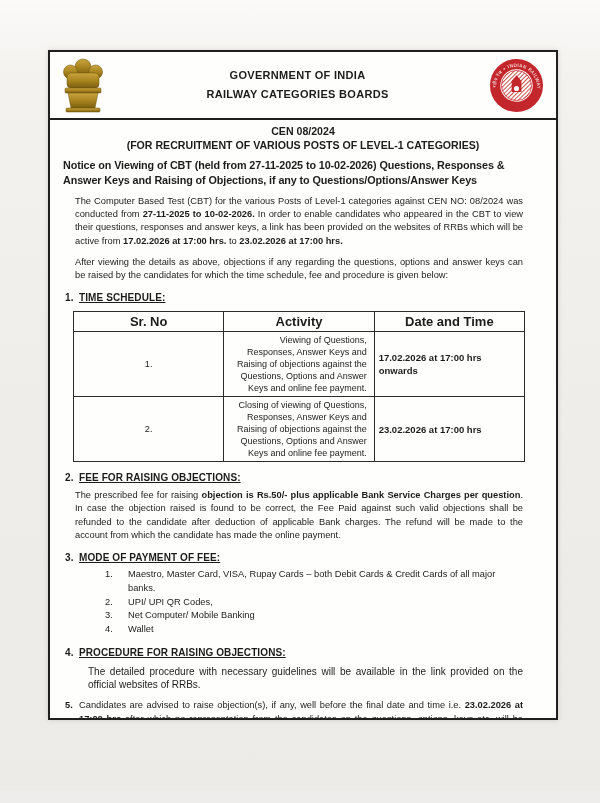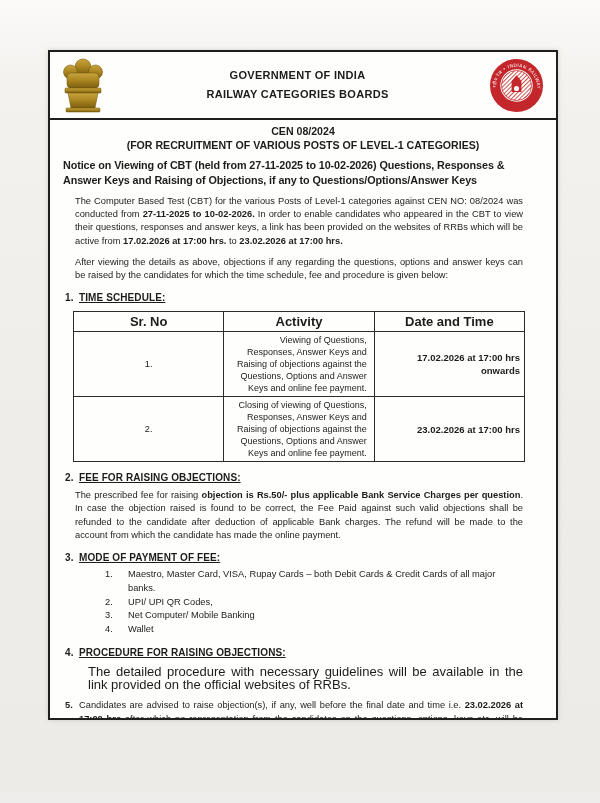--- a/index.html
+++ b/index.html
@@ -48,32 +48,32 @@
   .sec-title{text-decoration:underline;}
   
   table.schedule{
     border-collapse:collapse;margin:8px 0 0 -2px;width:452px;
     font-size:9px;table-layout:fixed;
   }
   table.schedule th,table.schedule td{border:1px solid #2b2b2b;}
   table.schedule th{font-weight:bold;font-size:13px;padding:2px 2px;text-align:center;}
   td.cell-sr{width:29px;text-align:center;font-size:9.2px;}
   td.cell-activity{width:297px;padding:2px 7px;line-height:12px;text-align:right;margin-top:21px;}
-  td.cell-dt{width:112px;font-weight:bold;font-size:9.5px;line-height:13px;padding:2px 4px;text-align:right;}
+  td.cell-dt{width:112px;font-weight:bold;font-size:9.5px;line-height:13px;padding:2px 4px;text-align:left;}
   
   .num-item{display:flex;margin:8px 0 0 -10px;font-size:9.3px;line-height:13.2px;}
   .num-item .n{width:14px;flex-shrink:0;font-weight:bold;}
   .num-item .t{flex:1;text-align:justify;}
   
   .pay-list{margin:5px 0 0 30px;font-size:9.3px;line-height:13.8px;}
   .pay-item{display:flex;}
   .pay-item .n{width:23px;flex-shrink:0;}
   .pay-item .t{flex:1;}
   
-  .proc-par{margin:7px 0 0 13px;text-align:justify;font-size:13px;line-height:13.2px;}
+  .proc-par{margin:7px 0 0 13px;text-align:justify;font-size:10px;line-height:13.2px;}
   b{font-weight:bold;}
 </style>
 </head>
 <body>
 
 <div class="photo">
   <div class="paper">
 
     <div class="doc-header">
       <svg class="emblem-left" viewBox="0 0 46 58" xmlns="http://www.w3.org/2000/svg">

